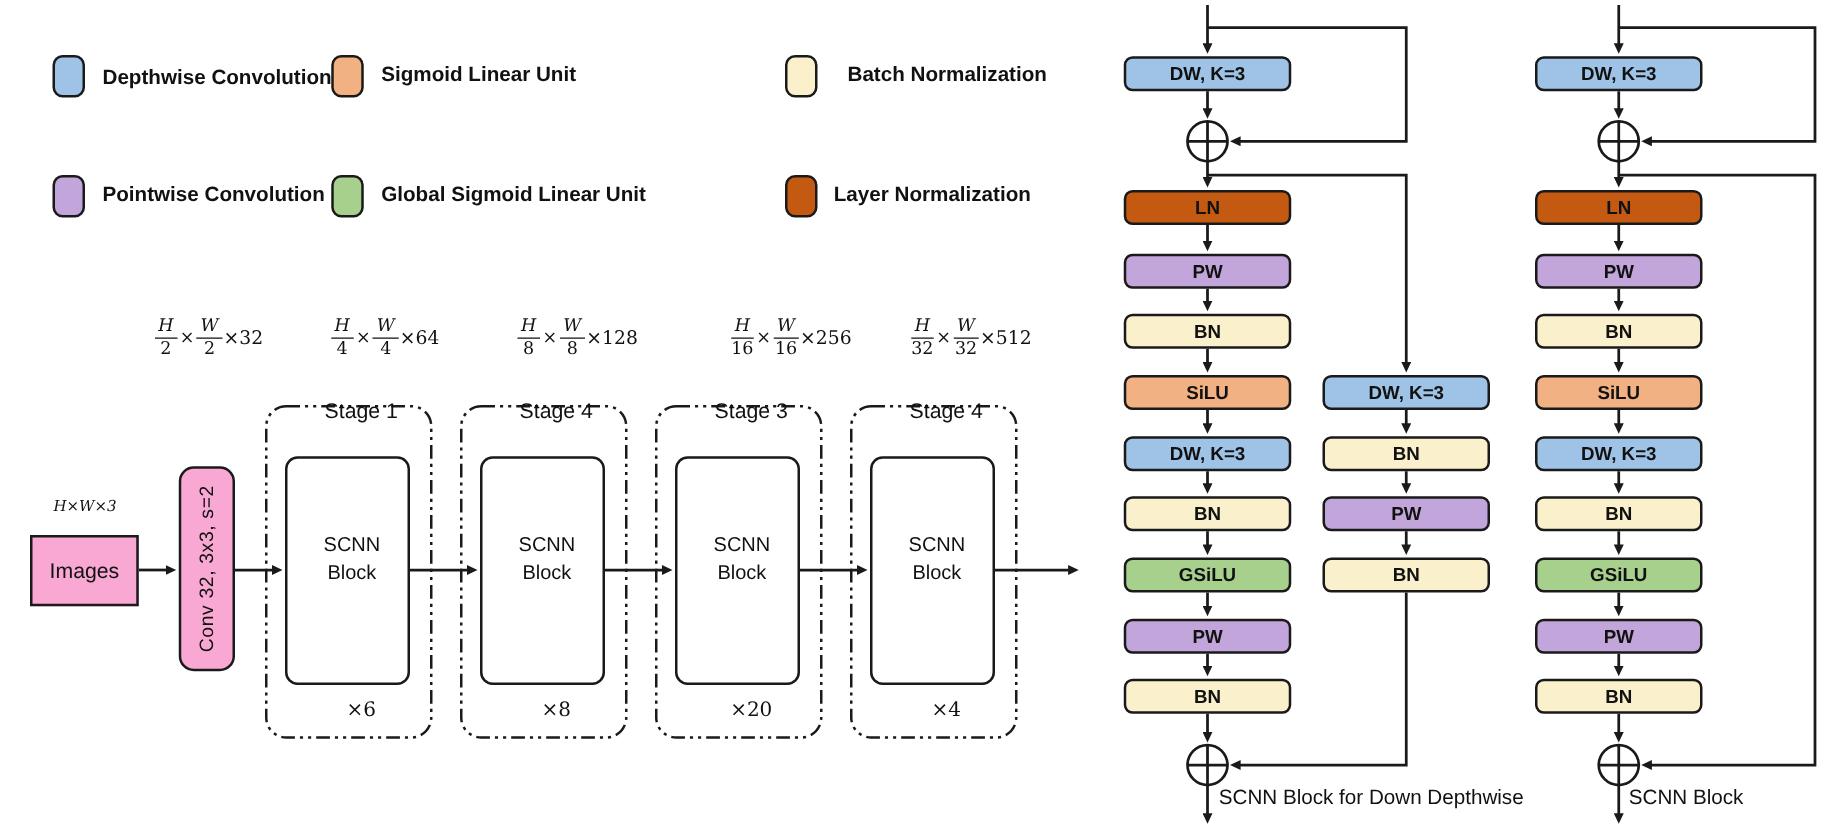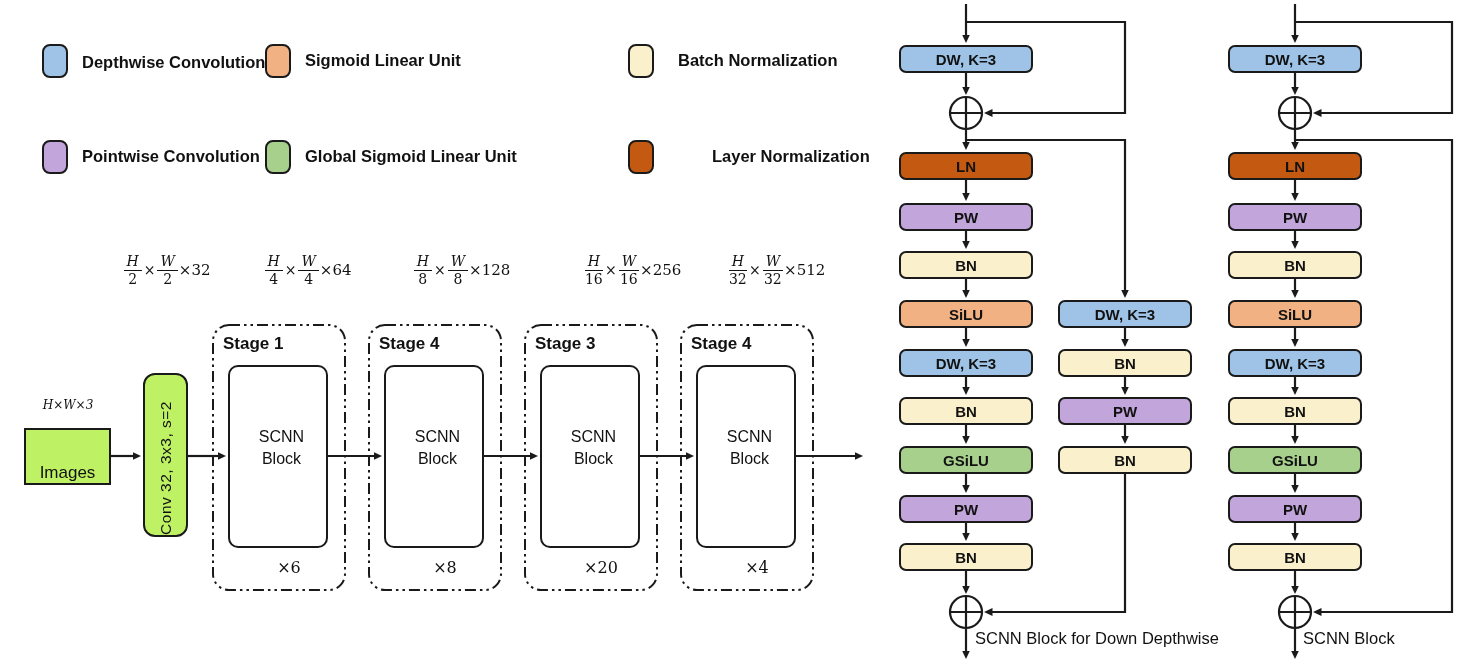--- a/index.html
+++ b/index.html
@@ -9,28 +9,28 @@
   .sw{position:absolute;width:26px;height:34px;border:2.4px solid #1a1a1a;border-radius:8px;
       box-sizing:border-box;z-index:2;}
   .leglab{position:absolute;font-size:16.5px;font-weight:600;white-space:nowrap;z-index:2;}
   .dim{position:absolute;display:flex;align-items:center;justify-content:center;
        font-family:"DejaVu Serif",serif;font-size:14px;z-index:2;width:150px;top:254px;}
   .frac{display:inline-flex;flex-direction:column;align-items:center;line-height:1.05;}
   .frac .num{font-style:italic;border-bottom:1.5px solid #111;padding:0 3px 1px;}
   .frac .den{padding-top:1px;}
   .dim .op{margin:0 2px;}
   .dim .ch{margin-left:1px;font-size:15px;}
-  .obox{position:absolute;border:2.2px solid #1a1a1a;background:#bef264;box-sizing:border-box;
-        display:flex;align-items:flex-end;justify-content:center;z-index:2;}
+  .obox{position:absolute;border:2.2px solid #1a1a1a;background:#f9a8d4;box-sizing:border-box;
+        display:flex;align-items:center;justify-content:center;z-index:2;}
   .convbox{border-radius:12px;}
   .convtext{writing-mode:vertical-rl;transform:rotate(180deg);font-size:15.5px;white-space:nowrap;
             letter-spacing:.5px;}
   .scnnblock{position:absolute;width:100px;height:183px;border:2.4px solid #1a1a1a;border-radius:10px;
              background:#fff;box-sizing:border-box;z-index:2;}
-  .stitle{position:absolute;width:132px;font-size:17px;font-weight:700;top:334px;z-index:3;}
+  .stitle{position:absolute;width:132px;text-align:center;font-size:17px;font-weight:400;top:319px;z-index:3;}
   .sblocktext{position:absolute;width:107px;top:426px;text-align:center;font-size:16px;line-height:22px;z-index:3;}
   .smult{position:absolute;width:132px;text-align:center;top:558px;z-index:3;
          font-family:"DejaVu Serif",serif;font-size:16px;}
   .blk{position:absolute;width:134px;height:28px;border:2.2px solid #1a1a1a;border-radius:7px;
        box-sizing:border-box;display:flex;align-items:center;justify-content:center;
        font-size:15px;font-weight:600;z-index:2;}
   .cap{position:absolute;font-size:16.5px;white-space:nowrap;z-index:2;}
   .mathlab{position:absolute;font-family:"DejaVu Serif",serif;font-style:italic;font-size:12px;
            text-align:center;z-index:2;}
 </style>
@@ -127,21 +127,21 @@
     <div class="leglab" style="left:82px;top:53px">Depthwise Convolution</div>
     <div class="sw" style="left: 265px; top: 44px; background: rgb(241, 177, 131);"></div>
     <div class="leglab" style="left:305px;top:51px">Sigmoid Linear Unit</div>
     <div class="sw" style="left: 628px; top: 44px; background: rgb(251, 240, 204);"></div>
     <div class="leglab" style="left:678px;top:51px">Batch Normalization</div>
     <div class="sw" style="left: 42px; top: 140px; background: rgb(194, 165, 218);"></div>
     <div class="leglab" style="left:82px;top:147px">Pointwise Convolution</div>
     <div class="sw" style="left: 265px; top: 140px; background: rgb(168, 208, 141);"></div>
     <div class="leglab" style="left:305px;top:147px">Global Sigmoid Linear Unit</div>
     <div class="sw" style="left: 628px; top: 140px; background: rgb(196, 90, 17);"></div>
-    <div class="leglab" style="left:712px;top:147px">Layer Normalization</div>
+    <div class="leglab" style="left:667px;top:147px">Layer Normalization</div>
   </div>
 
   <div>
     <div class="dim" style="left:92px">
       <span class="frac">
           <span class="num">H</span>
           <span class="den">2</span>
         </span>
       <span class="op">×</span>
       <span class="frac">

